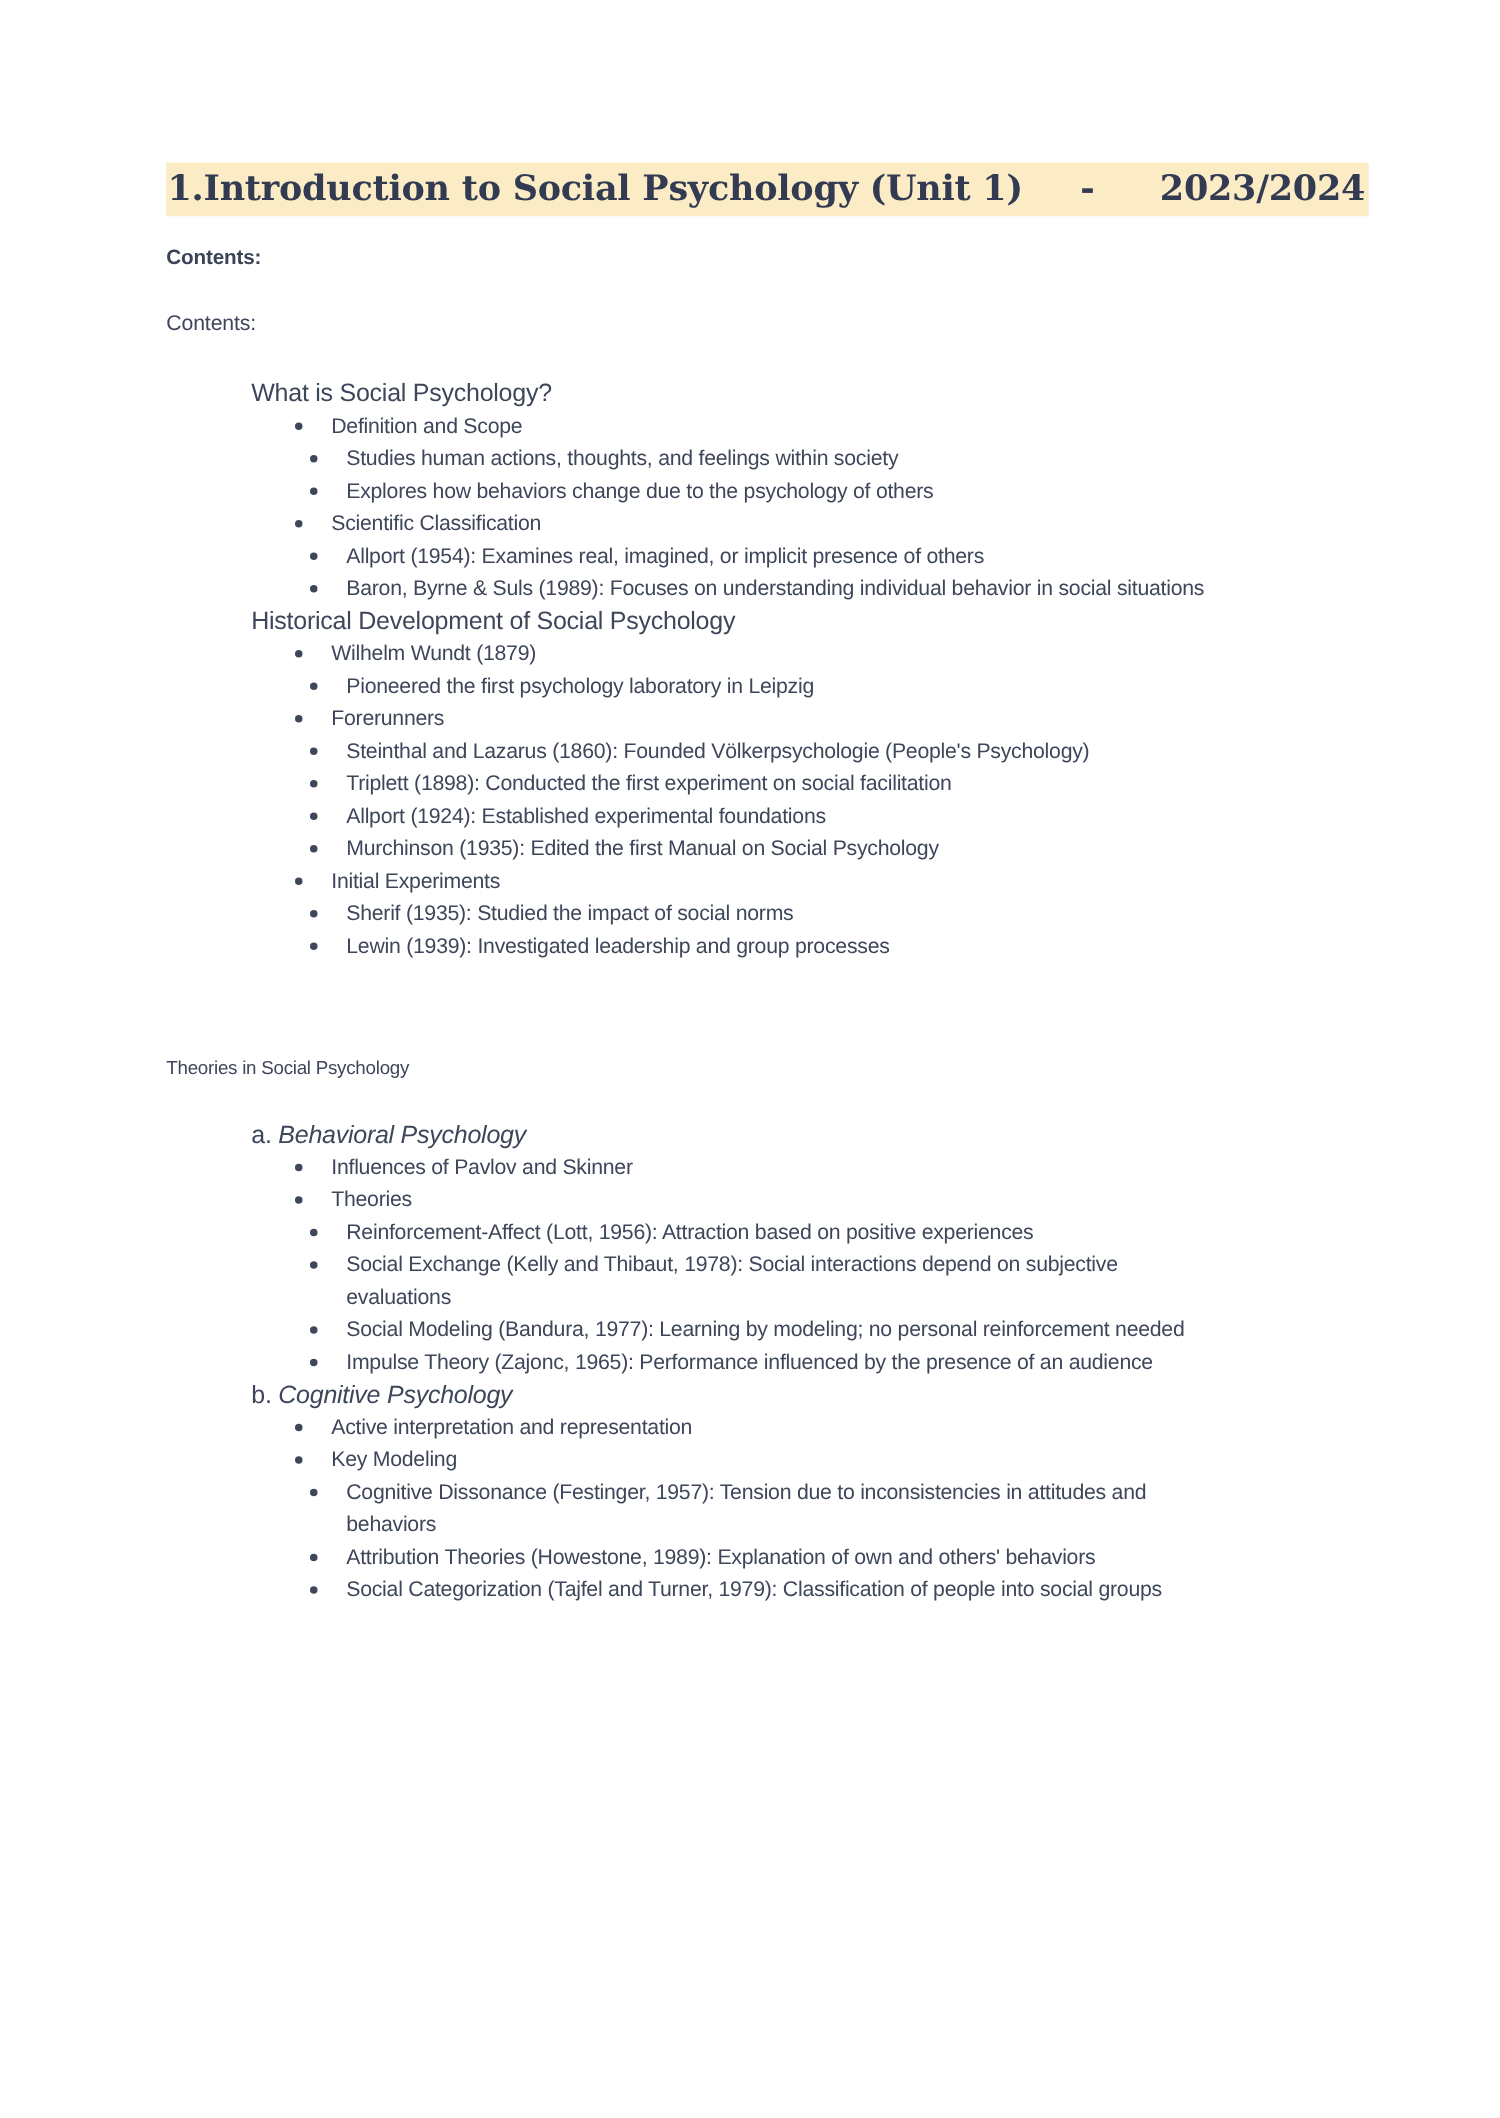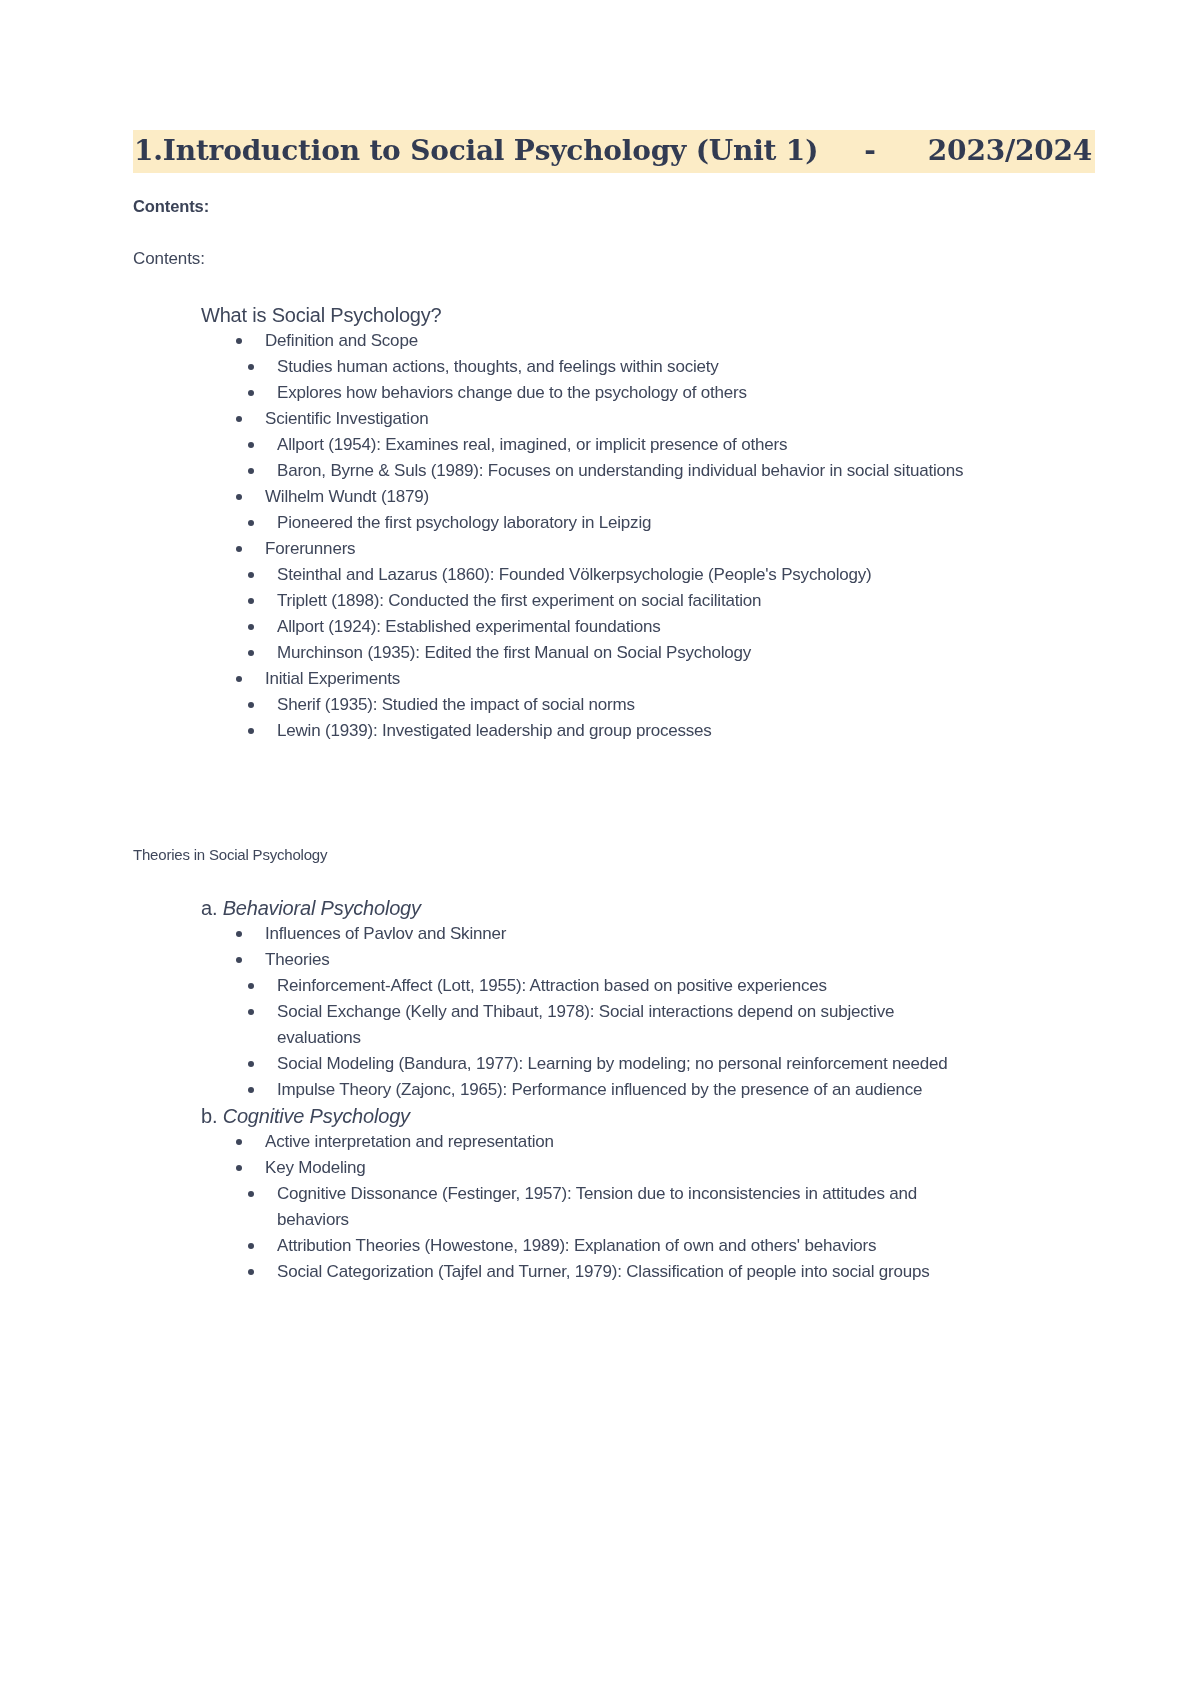--- a/index.html
+++ b/index.html
@@ -159,28 +159,29 @@
 
       <ul class="l1">
         <li>
           <span>Definition and Scope</span>
           <ul class="l2">
             <li><span>Studies human actions, thoughts, and feelings within society</span></li>
             <li><span>Explores how behaviors change due to the psychology of others</span></li>
           </ul>
         </li>
         <li>
-          <span>Scientific Investigation</span>
+          <span>Scientific Classification</span>
           <ul class="l2">
             <li><span>Allport (1954): Examines real, imagined, or implicit presence of others</span></li>
             <li><span>Baron, Byrne &amp; Suls (1989): Focuses on understanding individual behavior in social situations</span></li>
           </ul>
         </li>
       </ul>
 
+      <div class="lvl0">Historical Development of Social Psychology</div>
 
       <ul class="l1">
         <li>
           <span>Wilhelm Wundt (1879)</span>
           <ul class="l2">
             <li><span>Pioneered the first psychology laboratory in Leipzig</span></li>
           </ul>
         </li>
         <li>
           <span>Forerunners</span>
@@ -207,21 +208,21 @@
 
       <div class="lvl0 alpha"><span>a.</span> <span class="ital">Behavioral Psychology</span></div>
 
       <ul class="l1">
         <li>
           <span>Influences of Pavlov and Skinner</span>
         </li>
         <li>
           <span>Theories</span>
           <ul class="l2">
-            <li><span>Reinforcement-Affect (Lott, 1955): Attraction based on positive experiences</span></li>
+            <li><span>Reinforcement-Affect (Lott, 1956): Attraction based on positive experiences</span></li>
             <li><span>Social Exchange (Kelly and Thibaut, 1978): Social interactions depend on subjective evaluations</span></li>
             <li><span>Social Modeling (Bandura, 1977): Learning by modeling; no personal reinforcement needed</span></li>
             <li><span>Impulse Theory (Zajonc, 1965): Performance influenced by the presence of an audience</span></li>
           </ul>
         </li>
       </ul>
 
       <div class="lvl0 alpha"><span>b.</span> <span class="ital">Cognitive Psychology</span></div>
 
       <ul class="l1">

